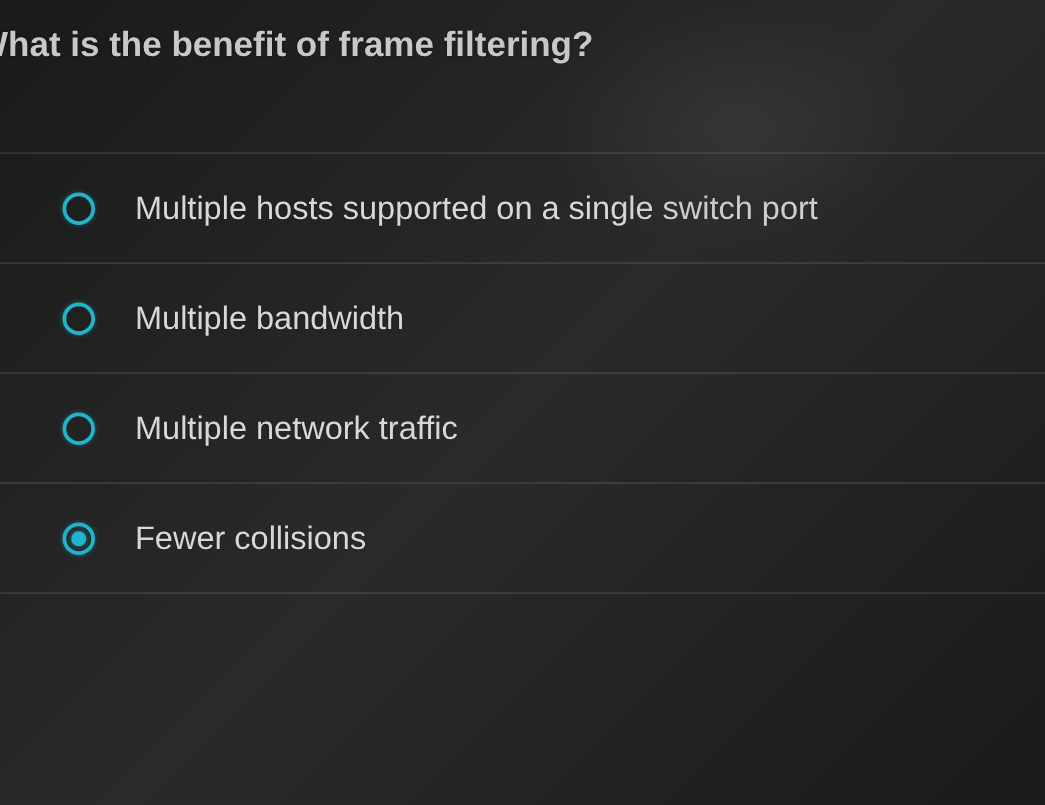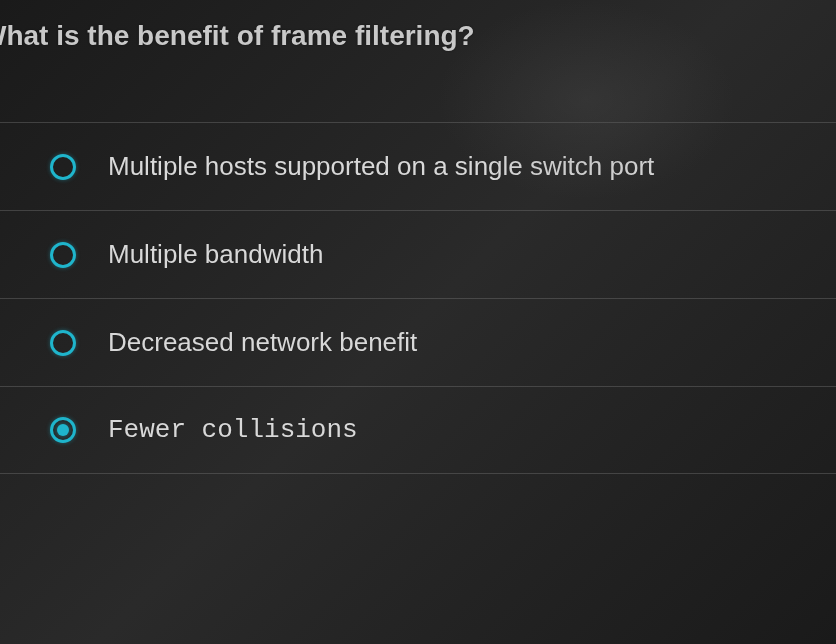--- a/index.html
+++ b/index.html
@@ -38,21 +38,20 @@
     }
     .option-row {
       display: flex;
       align-items: center;
       padding: 28px 30px 28px 50px;
       border-top: 1px solid rgba(120,120,120,0.4);
       cursor: pointer;
     }
     .option-row:last-child {
       border-bottom: 1px solid rgba(120,120,120,0.4);
-      font-family: Liberation Mono, monospace;
     }
     .radio-circle {
       width: 26px;
       height: 26px;
       border: 3px solid #1fb5cc;
       border-radius: 50%;
       margin-right: 32px;
       flex-shrink: 0;
       display: flex;
       align-items: center;
@@ -85,19 +84,19 @@
   <div class="option-row">
     <div class="radio-circle"></div>
     <div class="option-label">Multiple hosts supported on a single switch port</div>
   </div>
   <div class="option-row">
     <div class="radio-circle"></div>
     <div class="option-label">Multiple bandwidth</div>
   </div>
   <div class="option-row">
     <div class="radio-circle"></div>
-    <div class="option-label">Decreased network benefit</div>
+    <div class="option-label">Multiple network traffic</div>
   </div>
   <div class="option-row">
     <div class="radio-circle selected"></div>
     <div class="option-label">Fewer collisions</div>
   </div>
 </div>
 
 </body></html>

